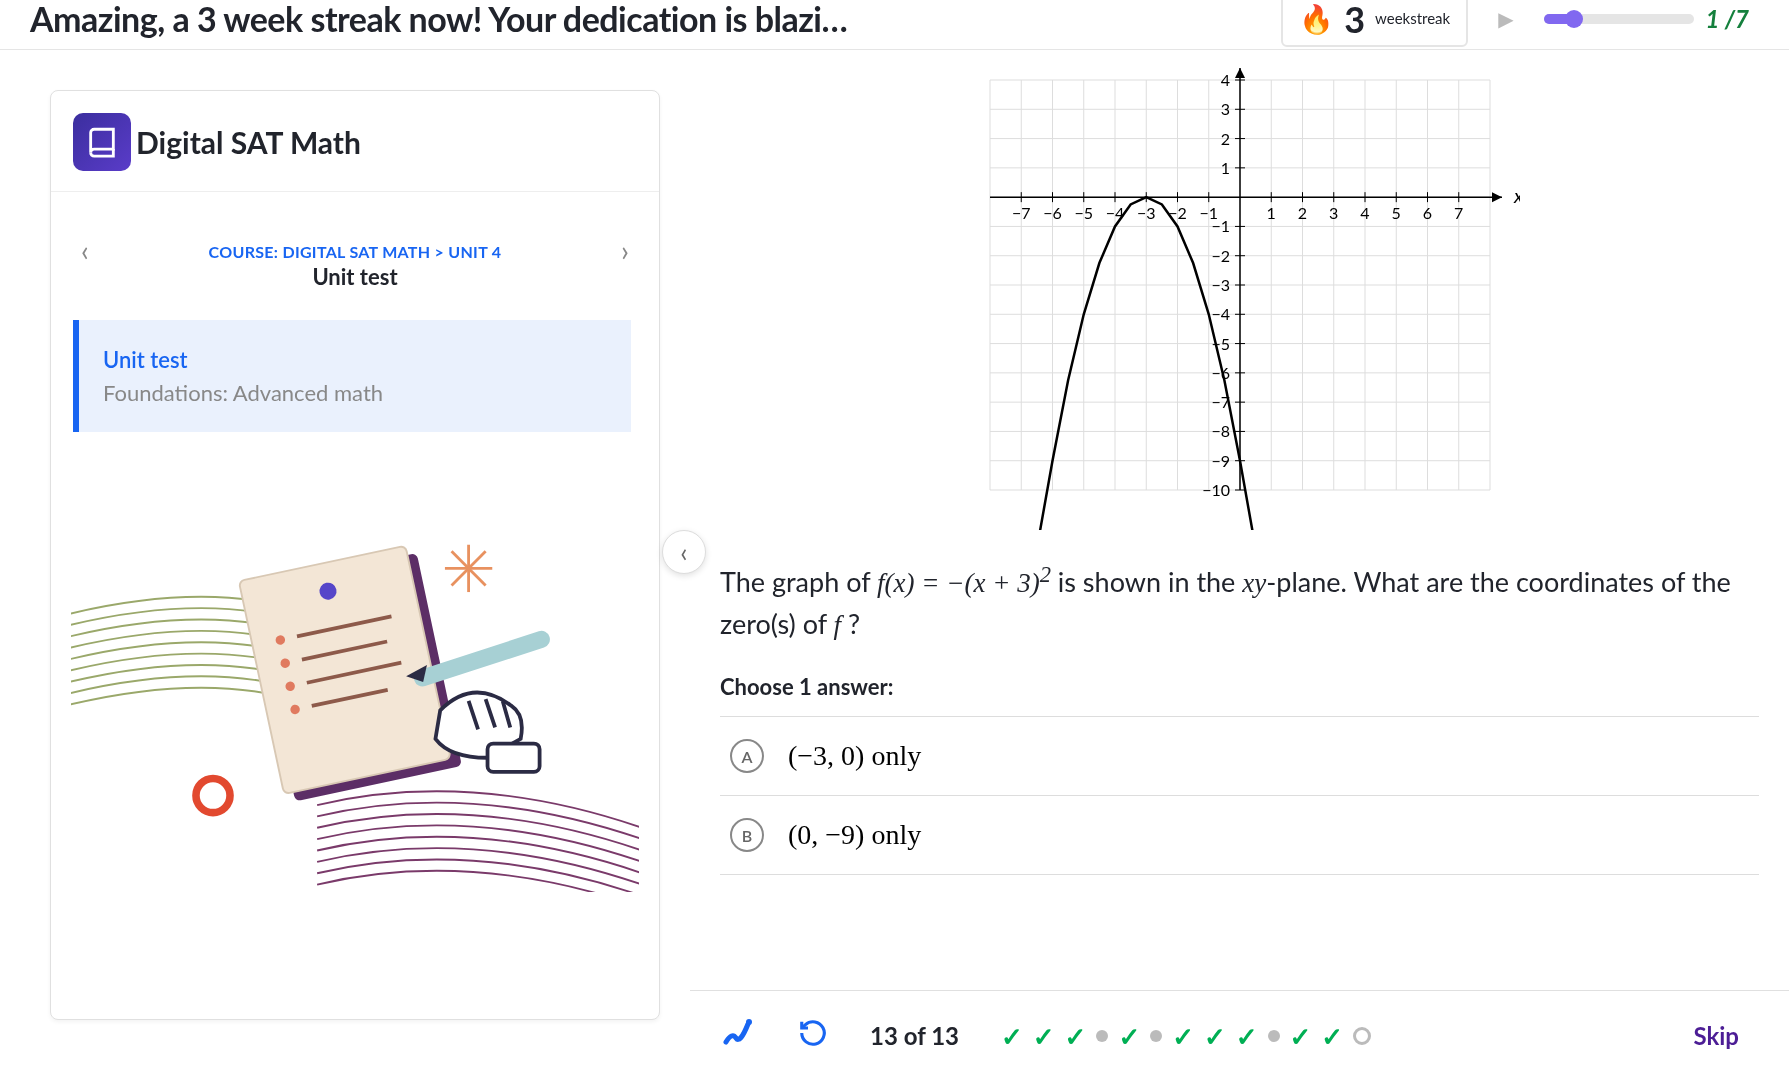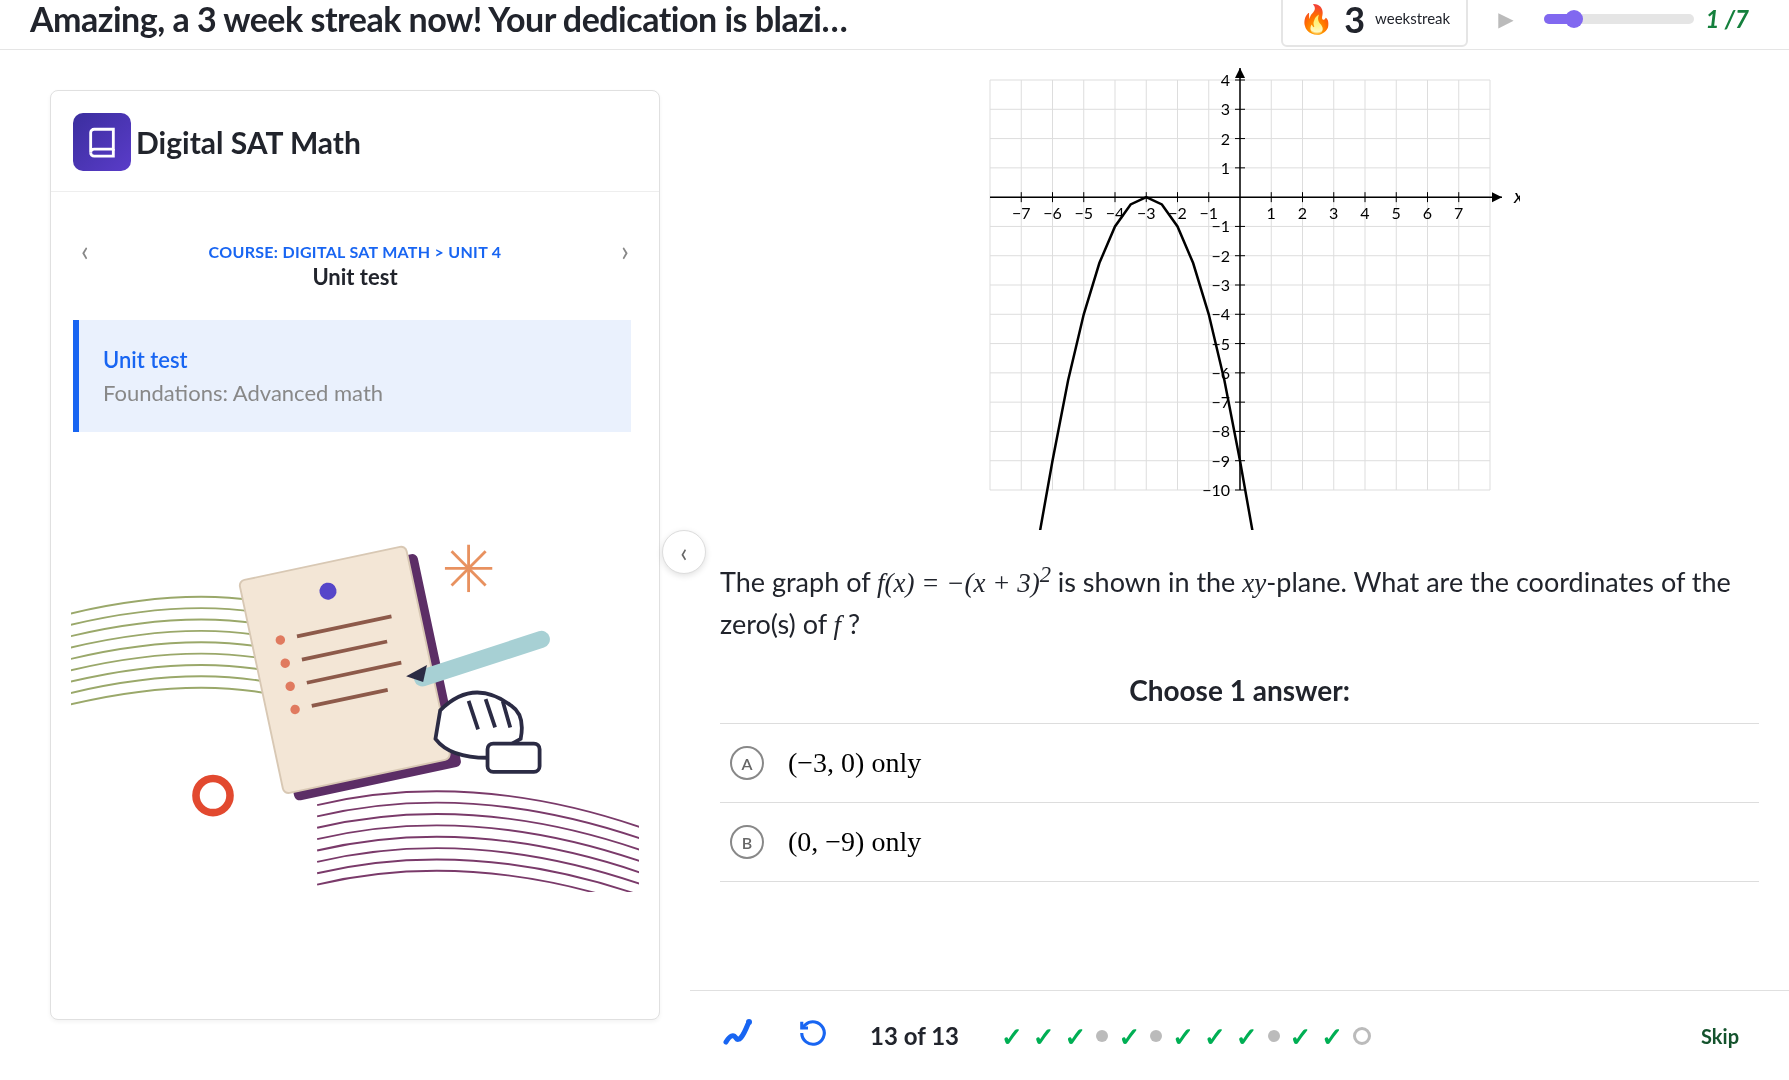--- a/index.html
+++ b/index.html
@@ -43,40 +43,40 @@
 
 
 .collapse-chev { position: absolute; left: -28px; top: 480px; width: 44px; height: 44px; border: 1px solid #ddd; border-radius: 50%; background: #fff; display: flex; align-items: center; justify-content: center; font-size: 26px; color: #666; cursor: pointer; box-shadow: 0 2px 6px rgba(0,0,0,0.12); }
 
 
 .graph-area { display: flex; justify-content: center; }
 
 
 .q-text { font-size: 27px; color: #21242c; line-height: 1.5; margin-top: 28px; font-family: Georgia, 'Times New Roman', serif; }
 .q-text .math { font-style: italic; font-family: 'Times New Roman', Georgia, serif; }
-.choose { font-size: 28px; font-weight: 700; color: #21242c; margin-top: 28px; text-align: center; }
+.choose { font-size: 22px; font-weight: 700; color: #21242c; margin-top: 28px; }
 
 
 .answers { margin-top: 16px; }
 .answer-row { display: flex; align-items: center; gap: 24px; padding: 22px 10px; border-top: 1px solid #ddd; cursor: pointer; }
 .answer-row:last-child { border-bottom: 1px solid #ddd; }
 .ans-radio { width: 34px; height: 34px; border: 2px solid #888; border-radius: 50%; display: flex; align-items: center; justify-content: center; font-size: 16px; color: #666; font-weight: 600; }
 .ans-text { font-size: 28px; font-family: 'Times New Roman', Georgia, serif; }
 
 
 .bottom-bar { position: absolute; bottom: 0; left: 0; right: 0; height: 90px; border-top: 1px solid #e0e0e0; background: #fff; display: flex; align-items: center; padding: 0 30px; gap: 42px; }
 .squiggle { font-size: 32px; color: #1865f2; }
 .reload { font-size: 28px; color: #1865f2; cursor: pointer; }
 .progress-lbl { font-size: 24px; font-weight: 700; color: #21242c; }
 .dots { display: flex; gap: 10px; align-items: center; }
 .dot-check { color: #00af54; font-size: 26px; font-weight: 700; }
 .dot-gray { width: 12px; height: 12px; border-radius: 50%; background: #bbb; display: inline-block; }
 .dot-open { width: 18px; height: 18px; border-radius: 50%; border: 3px solid #bbb; display: inline-block; }
 .spacer { flex: 1; }
-.skip-btn { font-size: 20px; font-weight: 700; color: #14532d; background: none; border: none; cursor: pointer; padding: 12px 20px; }
+.skip-btn { font-size: 24px; font-weight: 700; color: #4c1d95; background: none; border: none; cursor: pointer; padding: 12px 20px; }
 .check-btn { font-size: 24px; font-weight: 700; color: #fff; background: #b8bcc2; border: none; border-radius: 6px; padding: 16px 38px; cursor: pointer; }
 </style>
 </head>
 <body>
 
 <div class="top-banner">
   <div class="banner-text">Amazing, a 3 week streak now! Your dedication is blazi…</div>
   <div class="banner-right">
     <div class="streak-box">
       <span class="flame">🔥</span>

